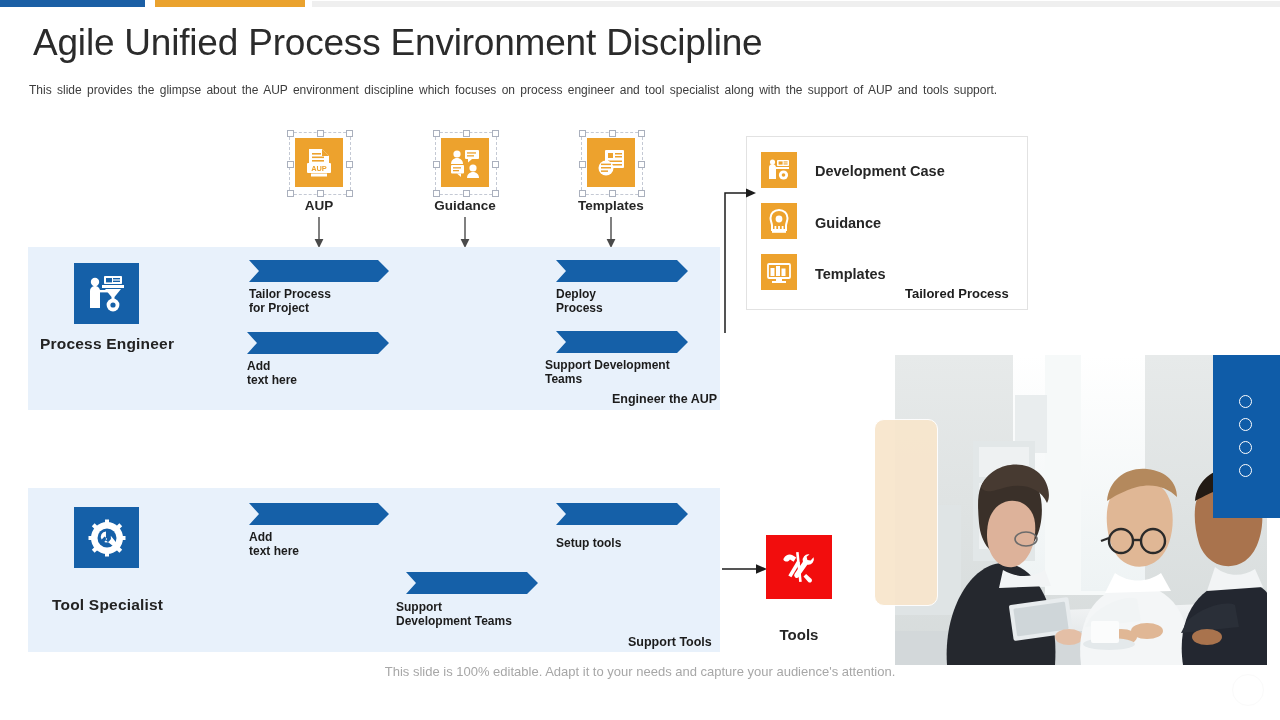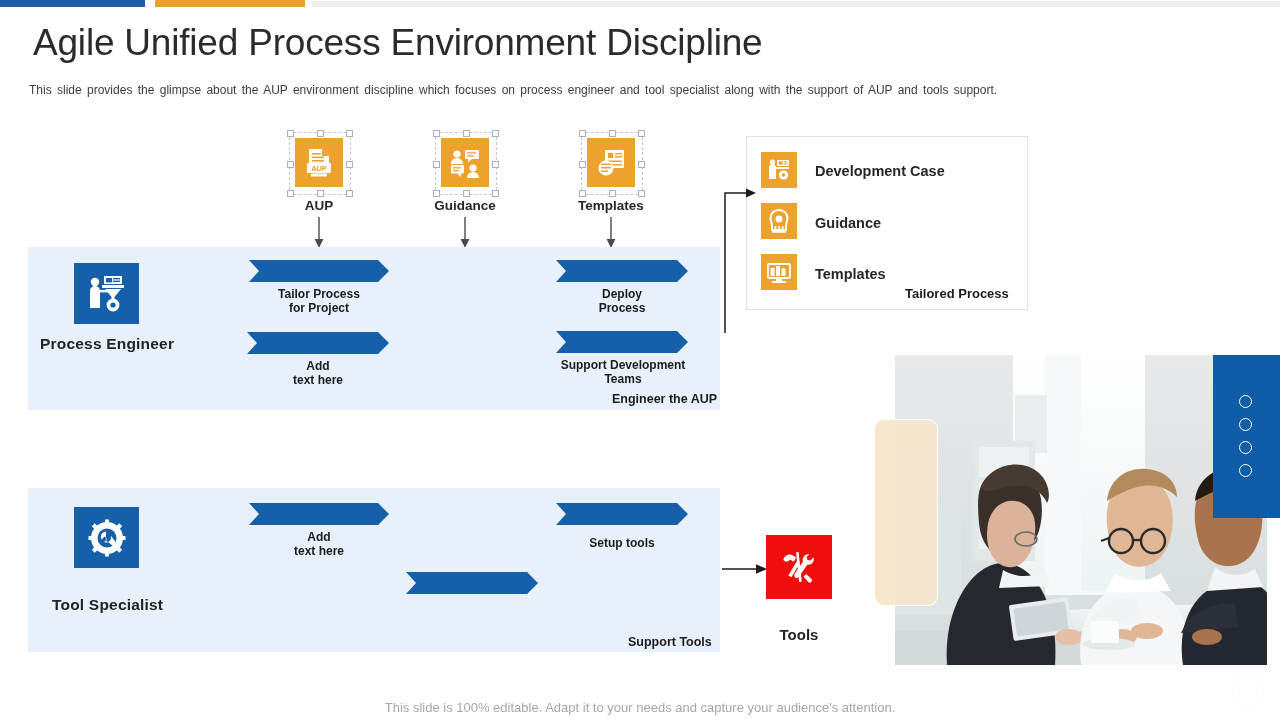--- a/index.html
+++ b/index.html
@@ -47,21 +47,21 @@
   .sel .h.bl{left:-3px;bottom:-3px;}
   .sel .h.bc{left:calc(50% - 3px);bottom:-3px;}
   .sel .h.br{right:-3px;bottom:-3px;}
 
   .caption{
     position:absolute;text-align:center;
     font-size:13.5px;font-weight:bold;color:#262626;
   }
   .chev{position:absolute;}
   .chevlabel{
-    position:absolute;text-align:center;
+    position:absolute;
     font-size:12px;font-weight:bold;color:#1c1c1c;line-height:14px;
   }
   .bandtag{
     position:absolute;font-size:12.5px;font-weight:bold;color:#1c1c1c;
   }
   .rolelabel{
     position:absolute;font-size:15.5px;font-weight:bold;color:#232323;
     letter-spacing:0.2px;white-space:nowrap;
   }
 
@@ -83,21 +83,21 @@
   .bluepanel .dot{
     position:absolute;width:11px;height:11px;border-radius:50%;
     border:1.6px solid #ffffff;
   }
   .creambox{
     position:absolute;background:#f8e6cd;border:1.5px solid #ffffff;
     border-radius:10px 0 0 10px;opacity:.95;
   }
 
   .footer{
-    position:absolute;left:0;right:0;top:700px;text-align:center;
+    position:absolute;left:0;right:0;top:664px;text-align:center;
     font-size:13px;color:#a7a7a7;
   }
   .cornercircle{
     position:absolute;right:16px;bottom:14px;width:30px;height:30px;
     border-radius:50%;border:1.5px solid #fafafa;
   }
 </style>
 </head>
 <body>
 
@@ -336,20 +336,24 @@
   <svg class="chev" style="left:556px;top:503px;" width="132" height="22">
     <polygon points="0,0 121,0 132,11 121,22 0,22 10,11" fill="#1560a8"></polygon>
   </svg>
   <div class="chevlabel" style="left:556px;top:536px;width:132px;">
     <div>Setup tools</div>
   </div>
 
   <svg class="chev" style="left:406px;top:572px;" width="132" height="22">
     <polygon points="0,0 121,0 132,11 121,22 0,22 10,11" fill="#1560a8"></polygon>
   </svg>
+  <div class="chevlabel" style="left:396px;top:600px;width:152px;">
+    <div>Support</div>
+    <div>Development Teams</div>
+  </div>
 
   <div class="bandtag" style="left:628px;top:635px;">Support Tools</div>
 
   <svg class="chev" style="left:722px;top:561px;" width="46" height="16">
     <line x1="0" y1="8" x2="36" y2="8" stroke="#1c1c1c" stroke-width="1.5"></line>
     <polygon points="45,8 34,3.2 34,12.8" fill="#1c1c1c"></polygon>
   </svg>
 
   <div class="iconbox redbox" style="left:766px;top:535px;width:66px;height:64px;">
     <svg width="42" height="42" viewBox="0 0 42 42" aria-hidden="true">

